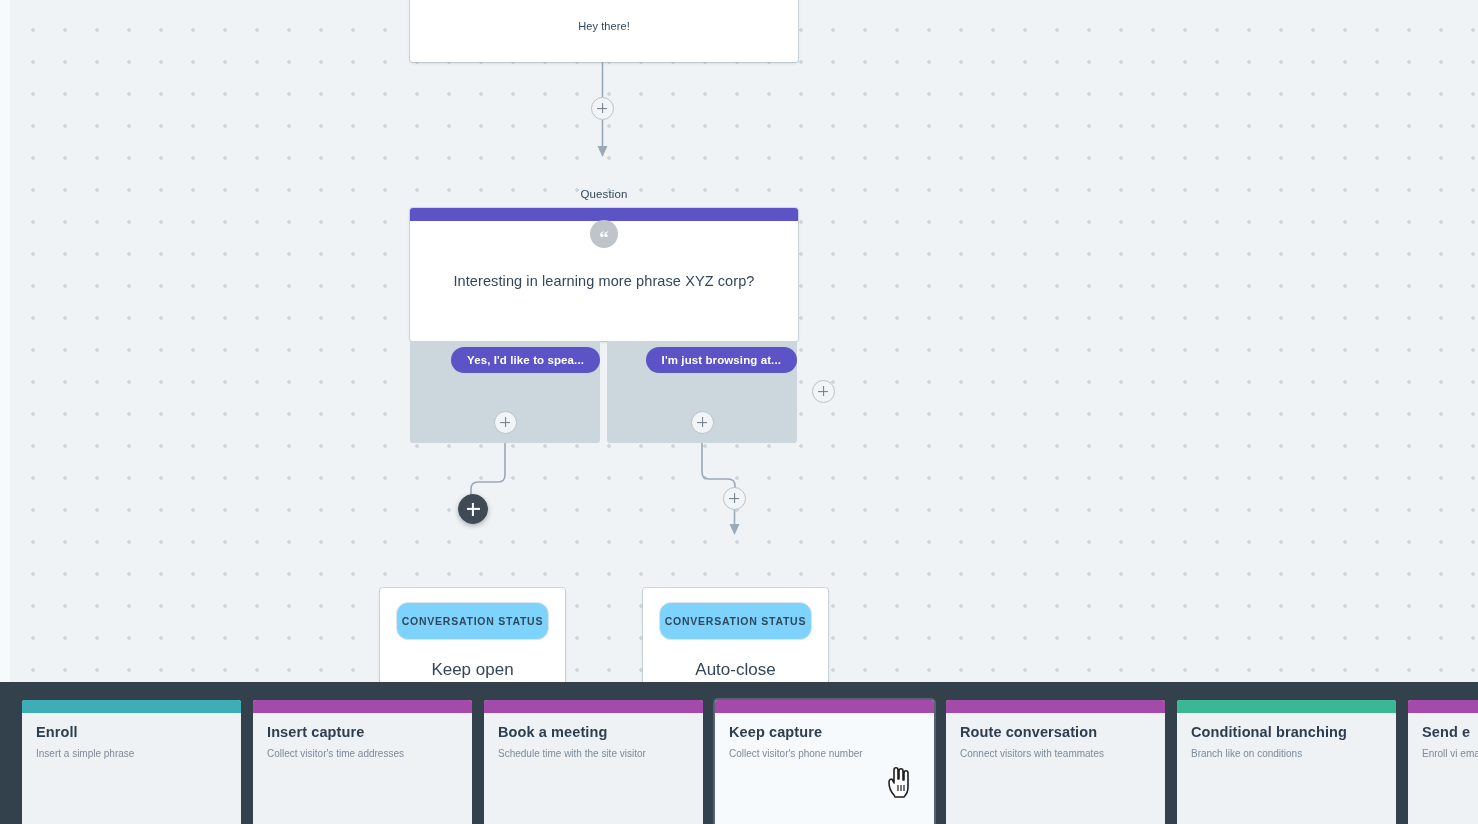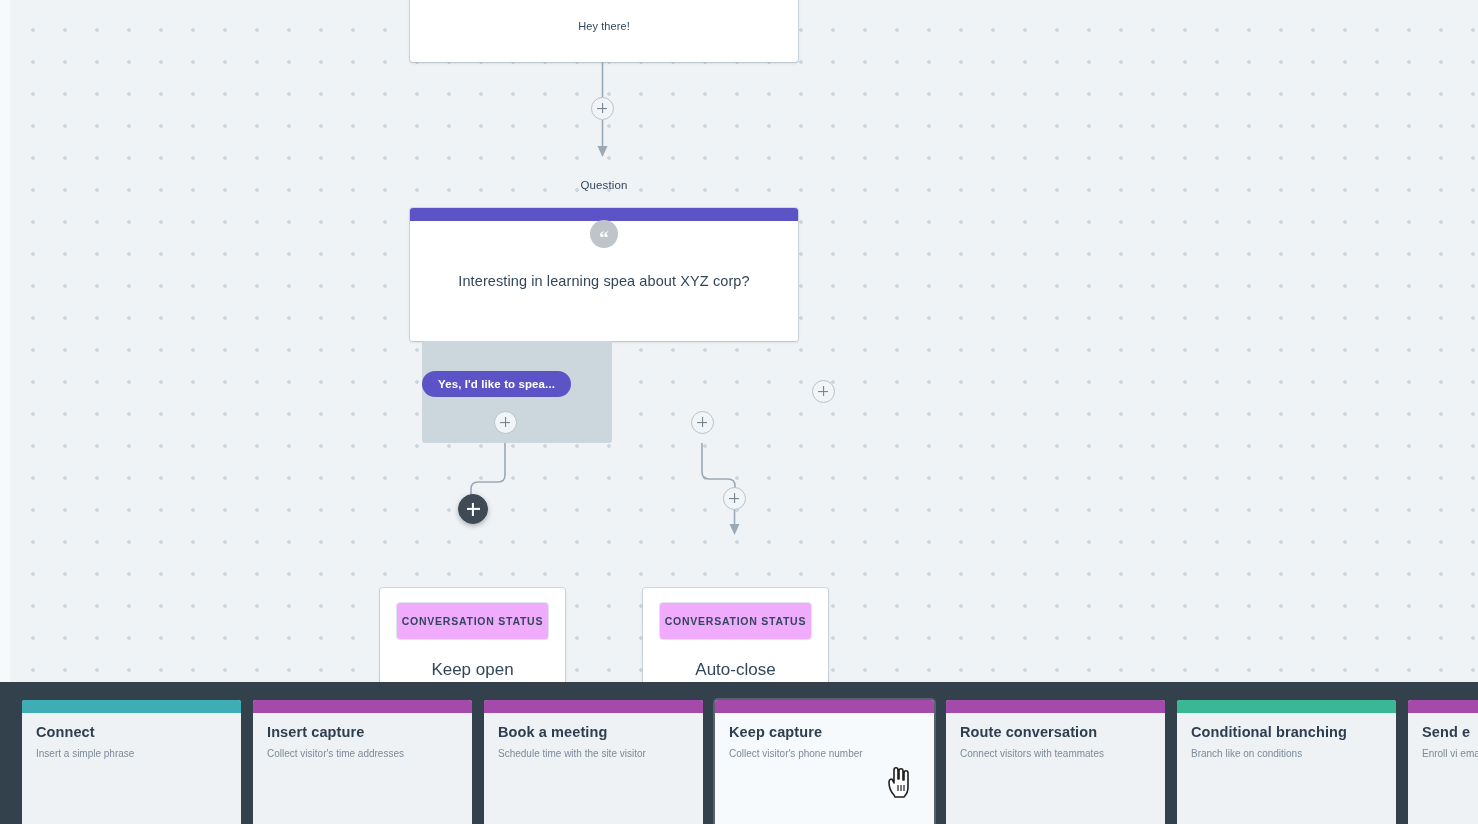--- a/index.html
+++ b/index.html
@@ -105,23 +105,22 @@
     line-height: 1;
     padding-top: 7px;
   }
 
   
   .reply-tile {
     position: absolute;
     background: #ccd6dd;
     border-radius: 0 0 3px 3px;
     z-index: 4;
-    display: flex; flex-direction: column; align-items: flex-start;
-    padding-top: 30px;
-    margin-left: 12px;
+    display: flex; flex-direction: column; align-items: flex-end;
+    padding-top: 6px;
   }
   #reply-a { left: 410px; top: 341px; width: 190px; height: 102px; }
   #reply-b { left: 607px; top: 341px; width: 190px; height: 102px; }
   .reply-pill {
     background: #5b53c6;
     color: #ffffff;
     font-size: 11.5px;
     font-weight: bold;
     border-radius: 16px;
     padding: 7px 16px;
@@ -183,23 +182,23 @@
     border-radius: 3px;
     box-shadow: 0 1px 3px rgba(60,80,100,.22), 0 0 0 1px rgba(180,195,208,.45);
     z-index: 4;
     padding: 14px 16px 0 16px;
     width: 185px;
     height: 120px;
   }
   #status-left  { left: 380px; top: 588px; }
   #status-right { left: 643px; top: 588px; }
   .status-node .field {
-    background: #f0abfc;
+    background: #7dd3fc;
     border: 1px solid #dfe6ec;
-    border-radius: 4px;
+    border-radius: 12px;
     height: 38px;
     display: flex; align-items: center; justify-content: center;
   }
   .status-node .field-label {
     font-size: 10.5px;
     font-weight: bold;
     color: #33475b;
     letter-spacing: .75px;
   }
   .status-node .value {
@@ -278,32 +277,35 @@
 
     <line x1="734.5" y1="510" x2="734.5" y2="528" stroke="#9aa9b6" stroke-width="1.6"></line>
     <path d="M 734.5 535 L 729.5 524 L 739.5 524 Z" fill="#9aa9b6"></path>
   </svg>
 
   <div class="node" id="msg-node">
 
     <div class="msg-text">Hey there!</div>
   </div>
 
-  <div class="node-caption" style="left:410px; top:179px; width:388px;">Question</div>
+  <div class="node-caption" style="left:410px; top:188px; width:388px;">Question</div>
 
   <div class="node" id="question-node">
     <div class="accent-bar"></div>
     <div class="body">
       <div id="quote-badge">“</div>
-      <div class="q-text">Interesting in learning spea about XYZ corp?</div>
+      <div class="q-text">Interesting in learning more phrase XYZ corp?</div>
     </div>
   </div>
 
   <div class="reply-tile" id="reply-a">
     <div class="reply-pill">Yes, I'd like to spea...</div>
+  </div>
+  <div class="reply-tile" id="reply-b">
+    <div class="reply-pill">I'm just browsing at...</div>
   </div>
 
   <div class="plus" id="plus-after-message"></div>
   <div class="plus" id="plus-reply-a"></div>
   <div class="plus" id="plus-reply-b"></div>
   <div class="plus" id="plus-question-side"></div>
   <div class="plus dark" id="plus-branch-left"></div>
   <div class="plus" id="plus-branch-right"></div>
 
   <div class="status-node" id="status-left">
@@ -318,21 +320,21 @@
       <span class="field-label">CONVERSATION STATUS</span>
     </div>
     <div class="value">Auto-close</div>
   </div>
 </div>
 
 <div id="palette">
   <div id="palette-inner">
       <div class="pcard">
         <div class="stripe" style="background: rgb(62, 173, 182);"></div>
-        <div class="ptitle">Connect</div>
+        <div class="ptitle">Enroll</div>
         <div class="pdesc">Insert a simple phrase</div>
       </div>
       <div class="pcard">
         <div class="stripe" style="background: rgb(163, 74, 171);"></div>
         <div class="ptitle">Insert capture</div>
         <div class="pdesc">Collect visitor's time addresses</div>
       </div>
       <div class="pcard">
         <div class="stripe" style="background: rgb(163, 74, 171);"></div>
         <div class="ptitle">Book a meeting</div>

